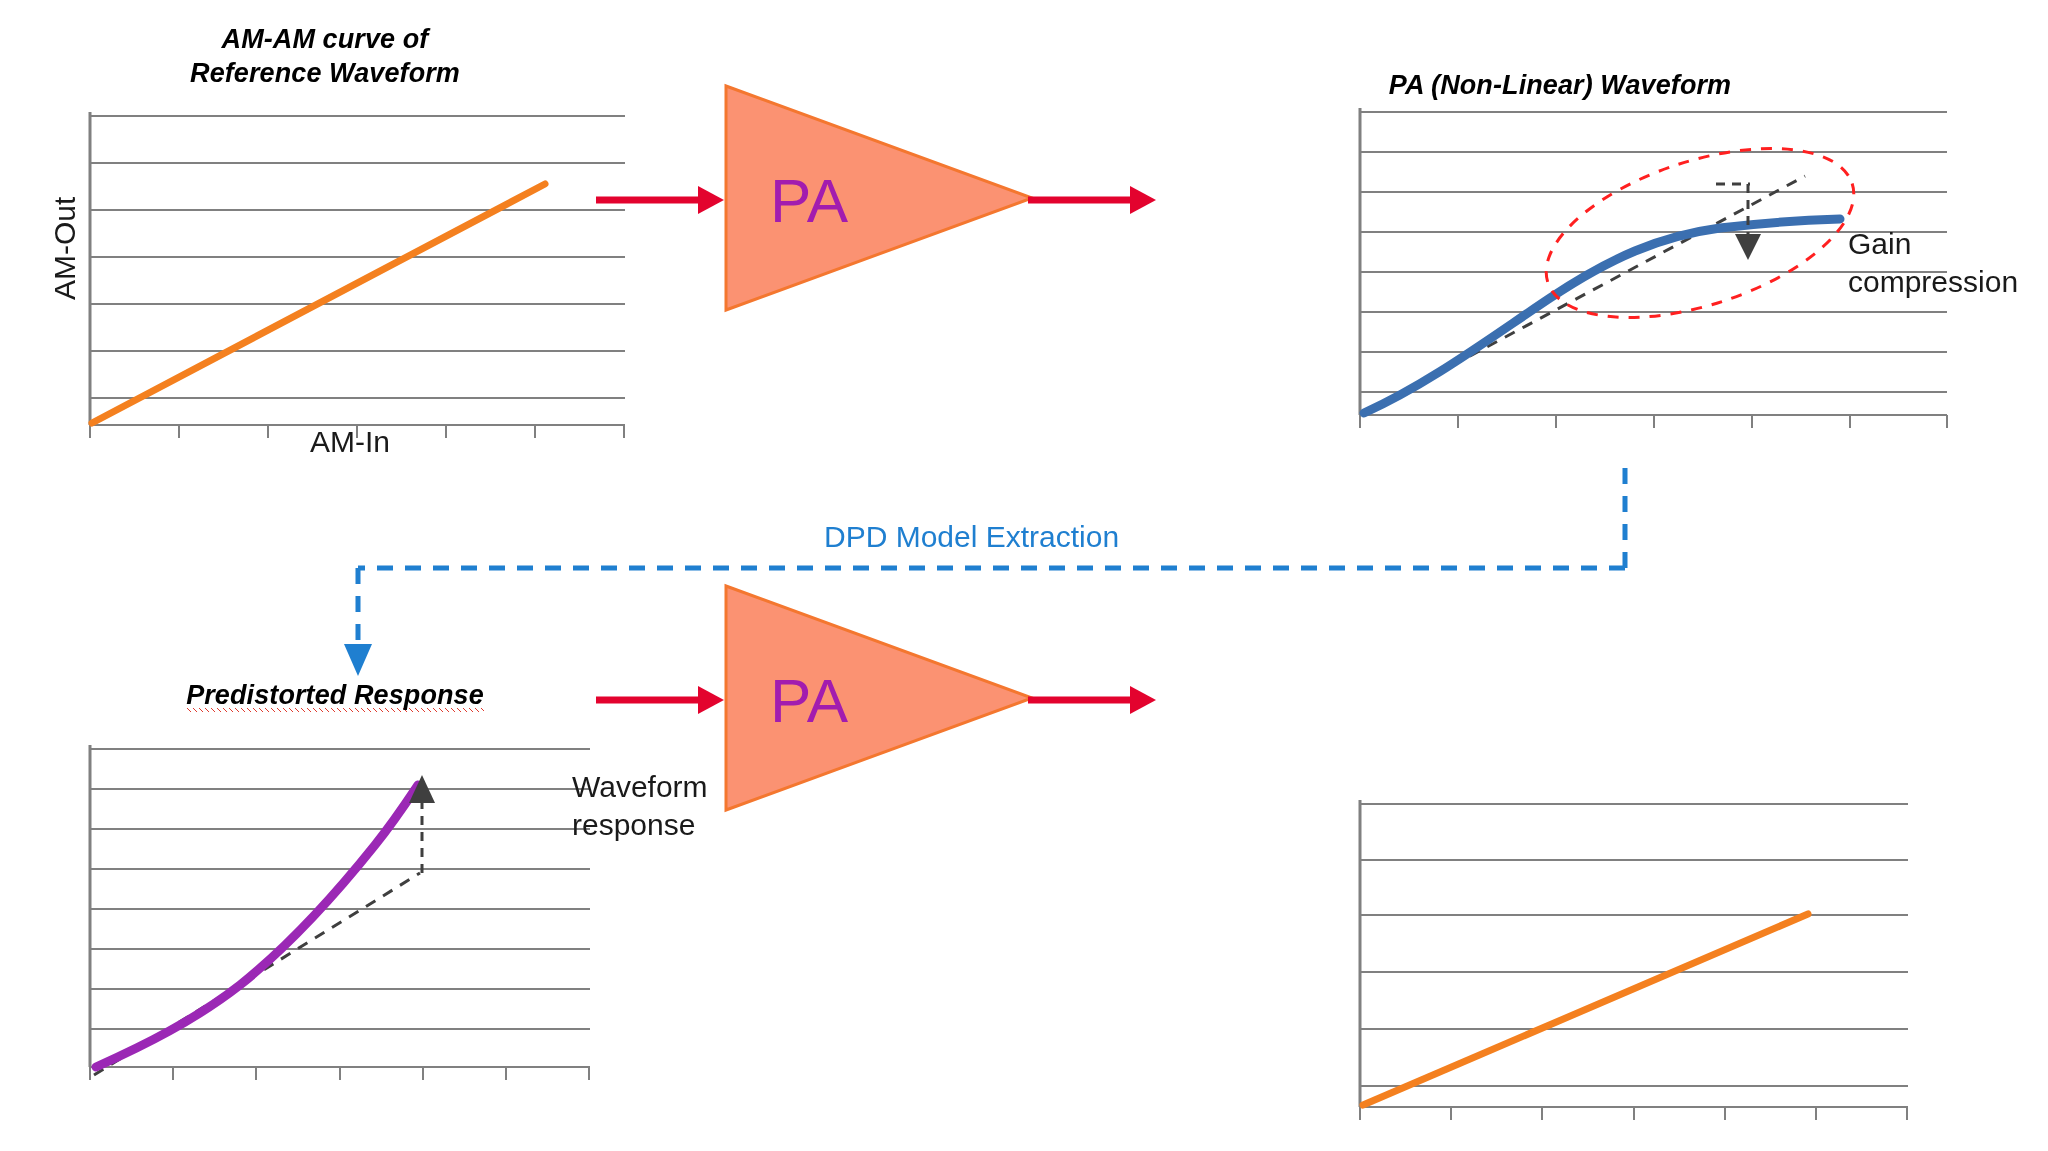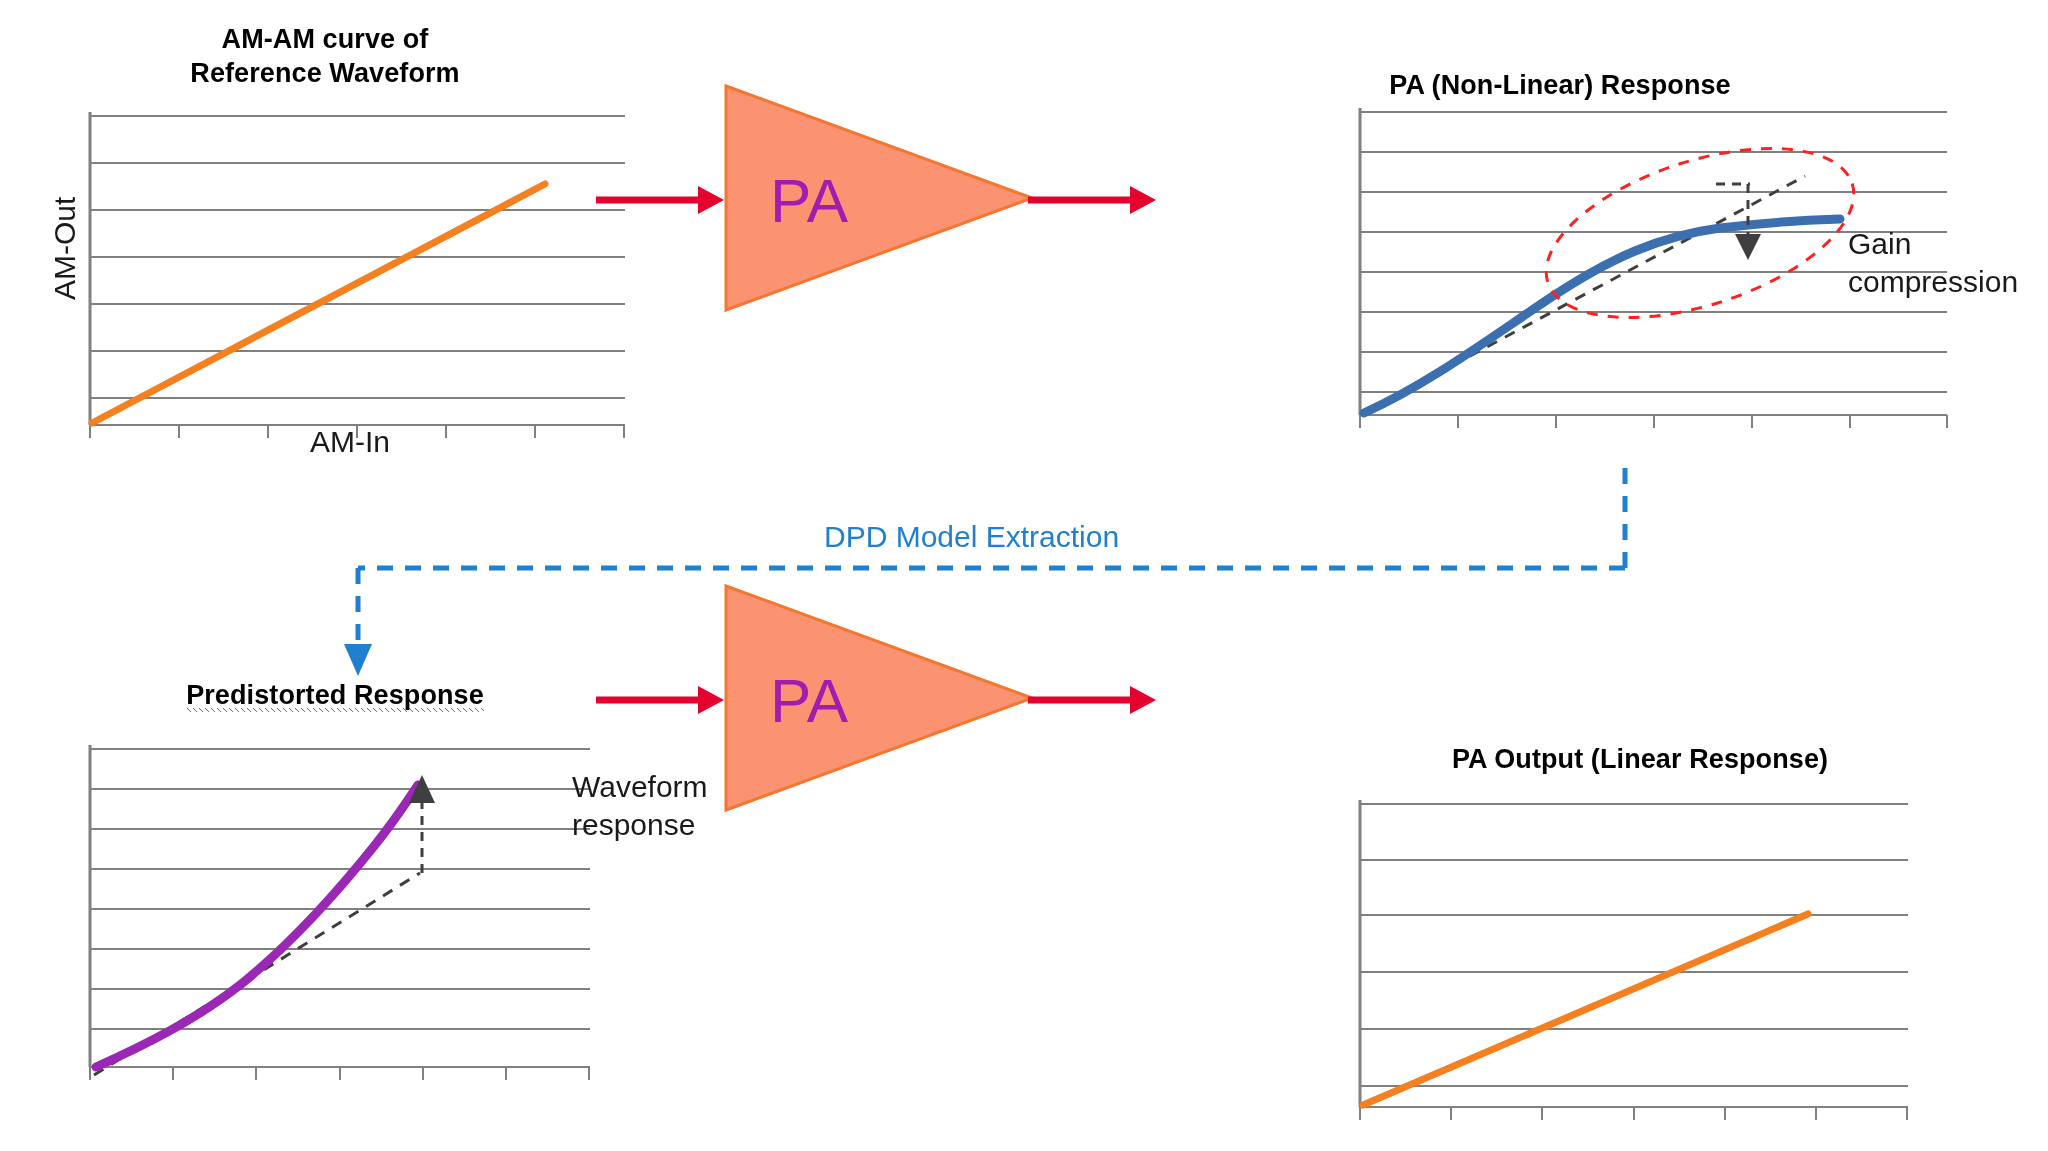--- a/index.html
+++ b/index.html
@@ -3,21 +3,21 @@
 <meta charset="utf-8">
 <style>
   html,body{margin:0;padding:0;background:#ffffff;}
   body{width:2048px;height:1151px;position:relative;overflow:hidden;
        font-family:"Liberation Sans", sans-serif;color:#000;}
   .stage{position:absolute;left:0;top:0;width:2048px;height:1151px;}
   .node{position:absolute;}
   .chart-title{
     position:absolute;text-align:center;font-weight:bold;
     font-size:27px;line-height:34px;color:#000;letter-spacing:0.1px;
-    font-family:"Liberation Sans", sans-serif;white-space:pre-line;
+    font-family:"Liberation Sans", sans-serif;white-space:pre-line;font-style:italic;
   }
   .axis-label{
     position:absolute;font-size:30px;color:#1a1a1a;
     font-family:"Liberation Sans", sans-serif;
   }
   .axis-label.vert{
     transform:rotate(-90deg);transform-origin:left top;white-space:nowrap;
   }
   .callout{
     position:absolute;font-size:30px;line-height:38px;color:#1a1a1a;
@@ -89,21 +89,21 @@
   <svg class="node" style="left:596px;top:182px;" width="130" height="36" viewBox="0 0 130 36">
     <line x1="0" y1="18" x2="104" y2="18" stroke="#E3032E" stroke-width="7"></line>
     <polygon points="102,4 128,18 102,32" fill="#E3032E"></polygon>
   </svg>
 
   <svg class="node" style="left:1028px;top:182px;" width="130" height="36" viewBox="0 0 130 36">
     <line x1="0" y1="18" x2="104" y2="18" stroke="#E3032E" stroke-width="7"></line>
     <polygon points="102,4 128,18 102,32" fill="#E3032E"></polygon>
   </svg>
 
-  <div class="chart-title" style="left:1270px;top:68px;width:580px;">PA (Non-Linear) Response</div>
+  <div class="chart-title" style="left:1270px;top:68px;width:580px;">PA (Non-Linear) Waveform</div>
 
   <svg class="node" style="left:1360px;top:108px;" width="680" height="350" viewBox="0 0 680 350">
     <defs>
       <marker id="arrHeadDark" markerWidth="9" markerHeight="9" refX="4" refY="4.5" orient="auto">
         <polygon points="0,0 9,4.5 0,9" fill="#3F3F3F"></polygon>
       </marker>
     </defs>
 
     <g stroke="#808080" stroke-width="2">
       <line x1="0" y1="4" x2="587" y2="4"></line>
@@ -199,21 +199,20 @@
 
   <svg class="node" style="left:596px;top:682px;" width="130" height="36" viewBox="0 0 130 36">
     <line x1="0" y1="18" x2="104" y2="18" stroke="#E3032E" stroke-width="7"></line>
     <polygon points="102,4 128,18 102,32" fill="#E3032E"></polygon>
   </svg>
   <svg class="node" style="left:1028px;top:682px;" width="130" height="36" viewBox="0 0 130 36">
     <line x1="0" y1="18" x2="104" y2="18" stroke="#E3032E" stroke-width="7"></line>
     <polygon points="102,4 128,18 102,32" fill="#E3032E"></polygon>
   </svg>
 
-  <div class="chart-title" style="left:1340px;top:742px;width:600px;">PA Output (Linear Response)</div>
 
   <svg class="node" style="left:1360px;top:800px;" width="620" height="330" viewBox="0 0 620 330">
     <g stroke="#808080" stroke-width="2">
       <line x1="0" y1="4" x2="548" y2="4"></line>
       <line x1="0" y1="60" x2="548" y2="60"></line>
       <line x1="0" y1="115" x2="548" y2="115"></line>
       <line x1="0" y1="172" x2="548" y2="172"></line>
       <line x1="0" y1="229" x2="548" y2="229"></line>
       <line x1="0" y1="286" x2="548" y2="286"></line>
       <line x1="0" y1="307" x2="548" y2="307"></line>

